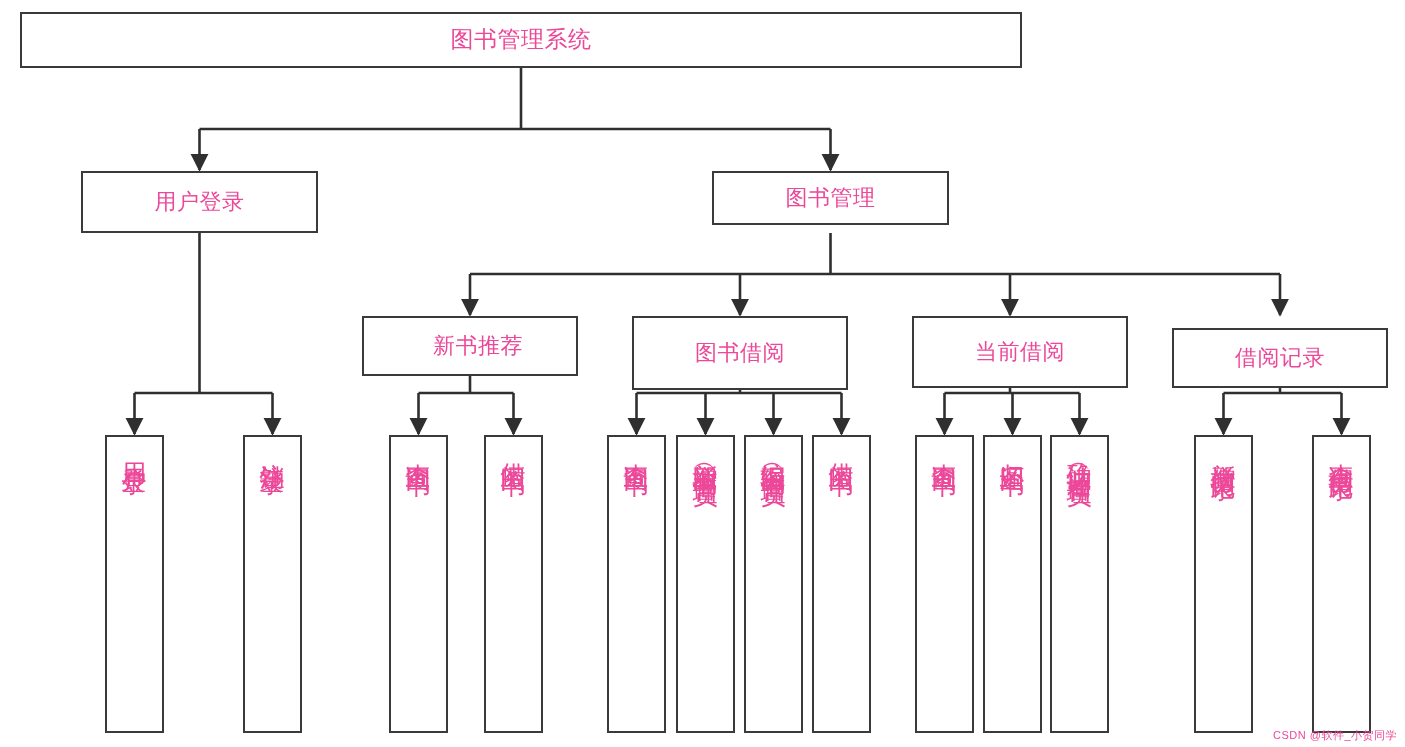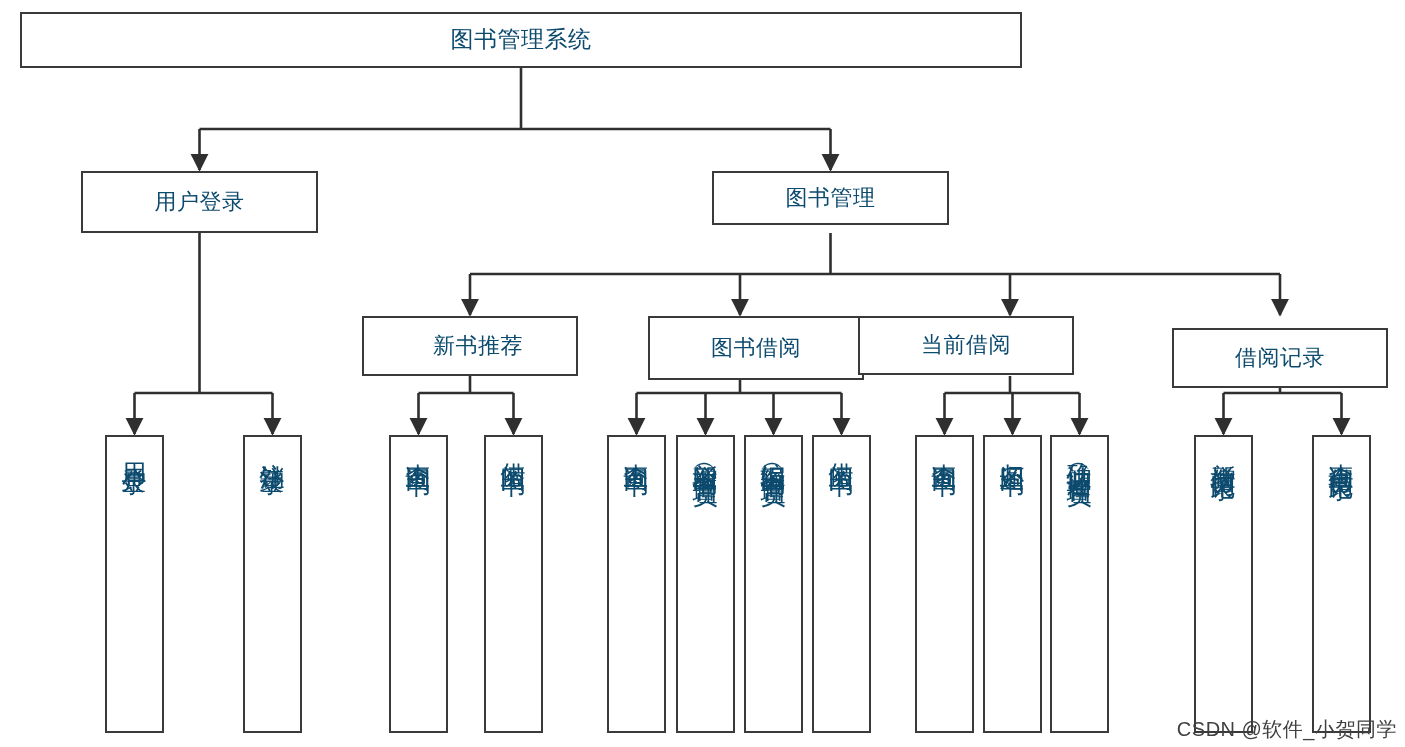--- a/index.html
+++ b/index.html
@@ -26,21 +26,21 @@
     pointer-events: none;
   }
   .node {
     position: absolute;
     box-sizing: border-box;
     background: #ffffff;
     border: 2px solid #3a3a3a;
     display: flex;
     align-items: center;
     justify-content: center;
-    color: #0c4a6e;
+    color: #ec4899;
   }
   .node .label {
     display: block;
     text-align: center;
     line-height: 1.12;
     letter-spacing: 0.5px;
   }
   .node.horiz .label {
     font-size: 22px;
     white-space: nowrap;
@@ -54,22 +54,22 @@
     text-orientation: upright;
     font-size: 25px;
     letter-spacing: 3px;
     white-space: nowrap;
   }
   .node.root .label { font-size: 23px; }
   .watermark {
     position: absolute;
     right: 8px;
     bottom: 4px;
-    font-size: 20px;
-    color: #404040;
+    font-size: 11px;
+    color: #ec4899;
     white-space: nowrap;
     letter-spacing: 0.5px;
   }
 </style>
 </head>
 <body>
 
 <div id="canvas">
 
   <svg class="links" viewBox="0 0 1405 747" xmlns="http://www.w3.org/2000/svg">
@@ -114,24 +114,24 @@
       </div>
       <div class="node horiz" style="left: 81px; top: 171px; width: 237px; height: 62px;">
         <span class="label">用户登录</span>
       </div>
       <div class="node horiz" style="left: 712px; top: 171px; width: 237px; height: 54px;">
         <span class="label">图书管理</span>
       </div>
       <div class="node horiz" style="left: 362px; top: 316px; width: 216px; height: 60px; padding-left: 16px;">
         <span class="label">新书推荐</span>
       </div>
-      <div class="node horiz" style="left: 648px; top: 316px; width: 216px; height: 64px;">
+      <div class="node horiz" style="left: 632px; top: 316px; width: 216px; height: 74px;">
         <span class="label">图书借阅</span>
       </div>
-      <div class="node horiz" style="left: 858px; top: 316px; width: 216px; height: 59px; align-items: center;">
+      <div class="node horiz" style="left: 912px; top: 316px; width: 216px; height: 72px; align-items: center;">
         <span class="label">当前借阅</span>
       </div>
       <div class="node horiz" style="left: 1172px; top: 328px; width: 216px; height: 60px;">
         <span class="label">借阅记录</span>
       </div>
       <div class="node vert" style="left: 105px; top: 435px; width: 59px; height: 298px;">
         <span class="label">用户登录</span>
       </div>
       <div class="node vert" style="left: 243px; top: 435px; width: 59px; height: 298px;">
         <span class="label">注销登录</span>

